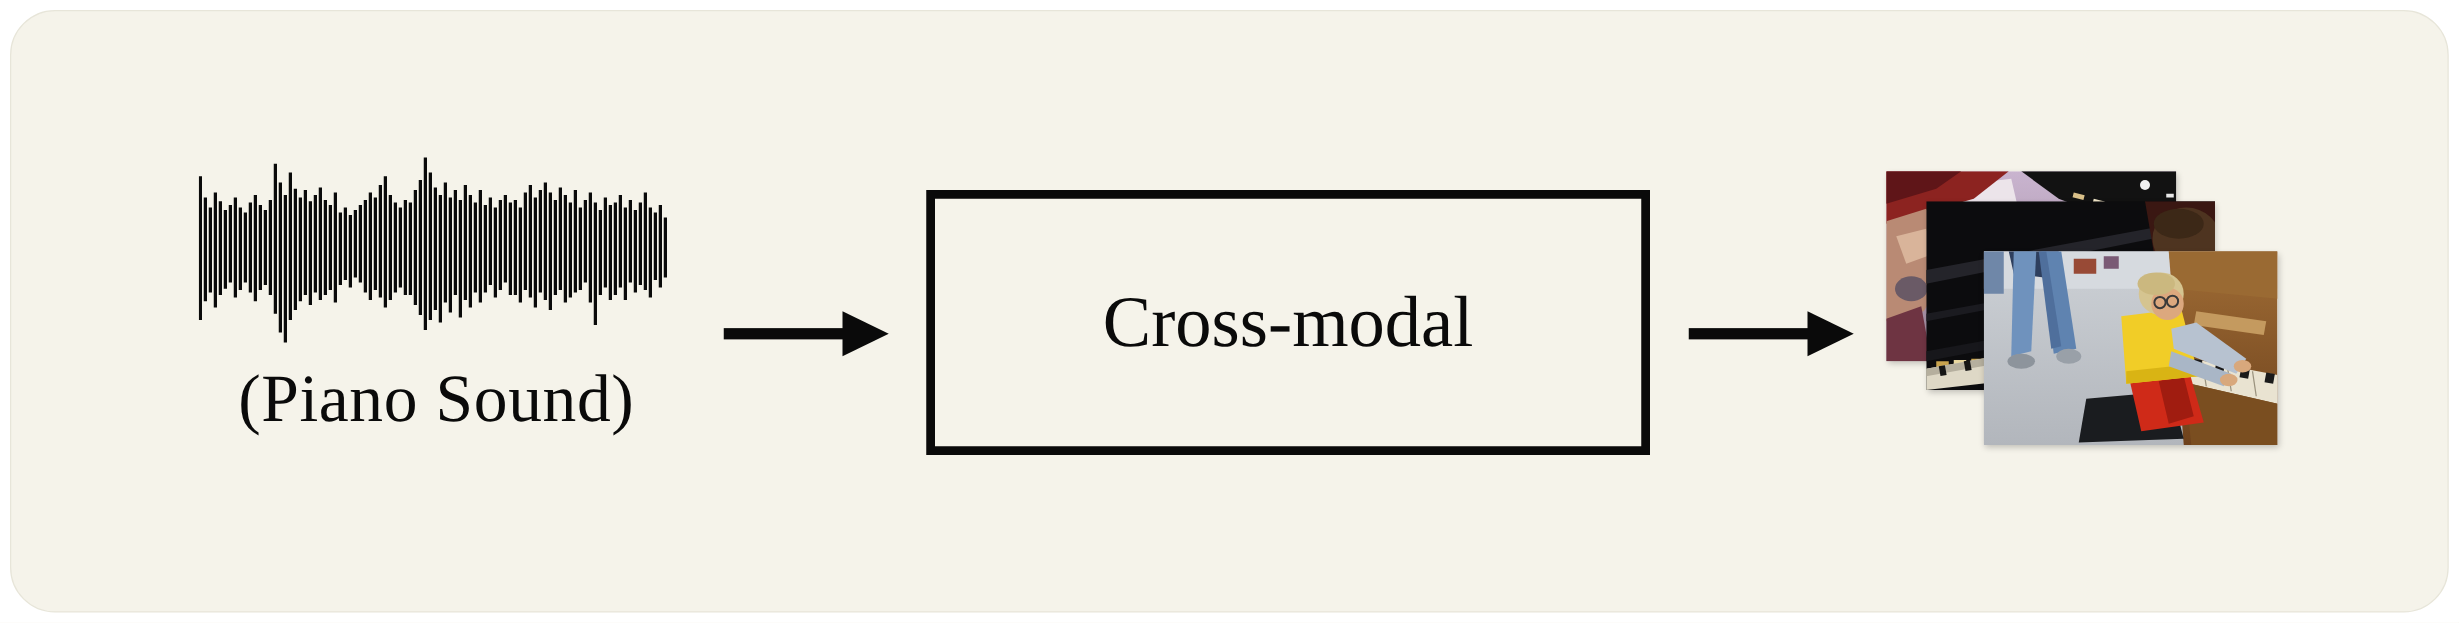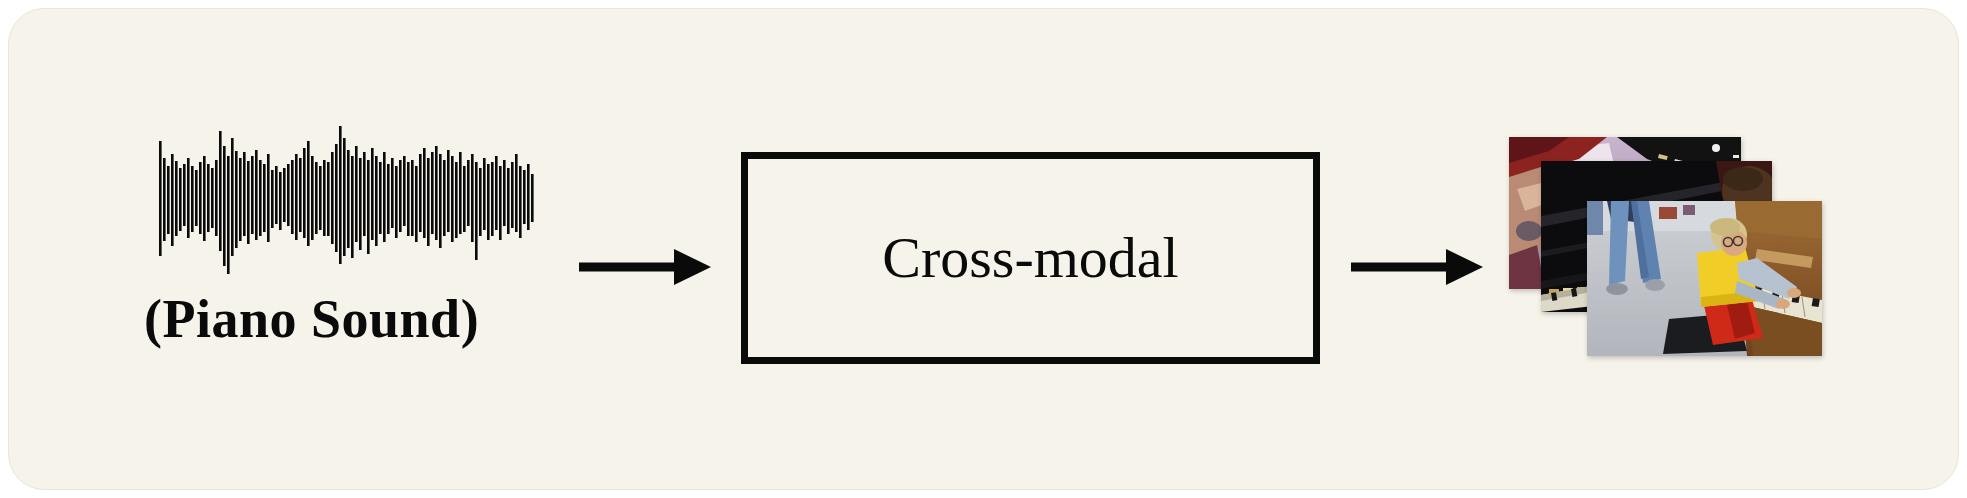--- a/index.html
+++ b/index.html
@@ -16,23 +16,22 @@
     background:var(--panel-bg);
     border:1px solid #e7e5d9;
     border-radius:36px;
   }
 
   .waveform-wrap{position:absolute;left:150px;top:105px;width:376px;height:164px;}
   .waveform-wrap svg{display:block;width:100%;height:100%;}
 
   .input-caption{
     position:absolute;left:135px;top:281px;width:410px;
-    text-align:left;font-size:54px;line-height:1.1;color:var(--ink);
+    text-align:center;font-size:54px;line-height:1.1;color:var(--ink);
     letter-spacing:0.5px;
-    font-weight:bold;
   }
 
   .arrow{position:absolute;width:136px;height:40px;}
   .arrow-1{left:568px;top:238px;}
   .arrow-2{left:1340px;top:238px;}
 
   .process-box{
     position:absolute;left:732px;top:143px;width:579px;height:212px;
     border:7px solid var(--ink);
     display:flex;flex-direction:column;align-items:center;justify-content:center;

